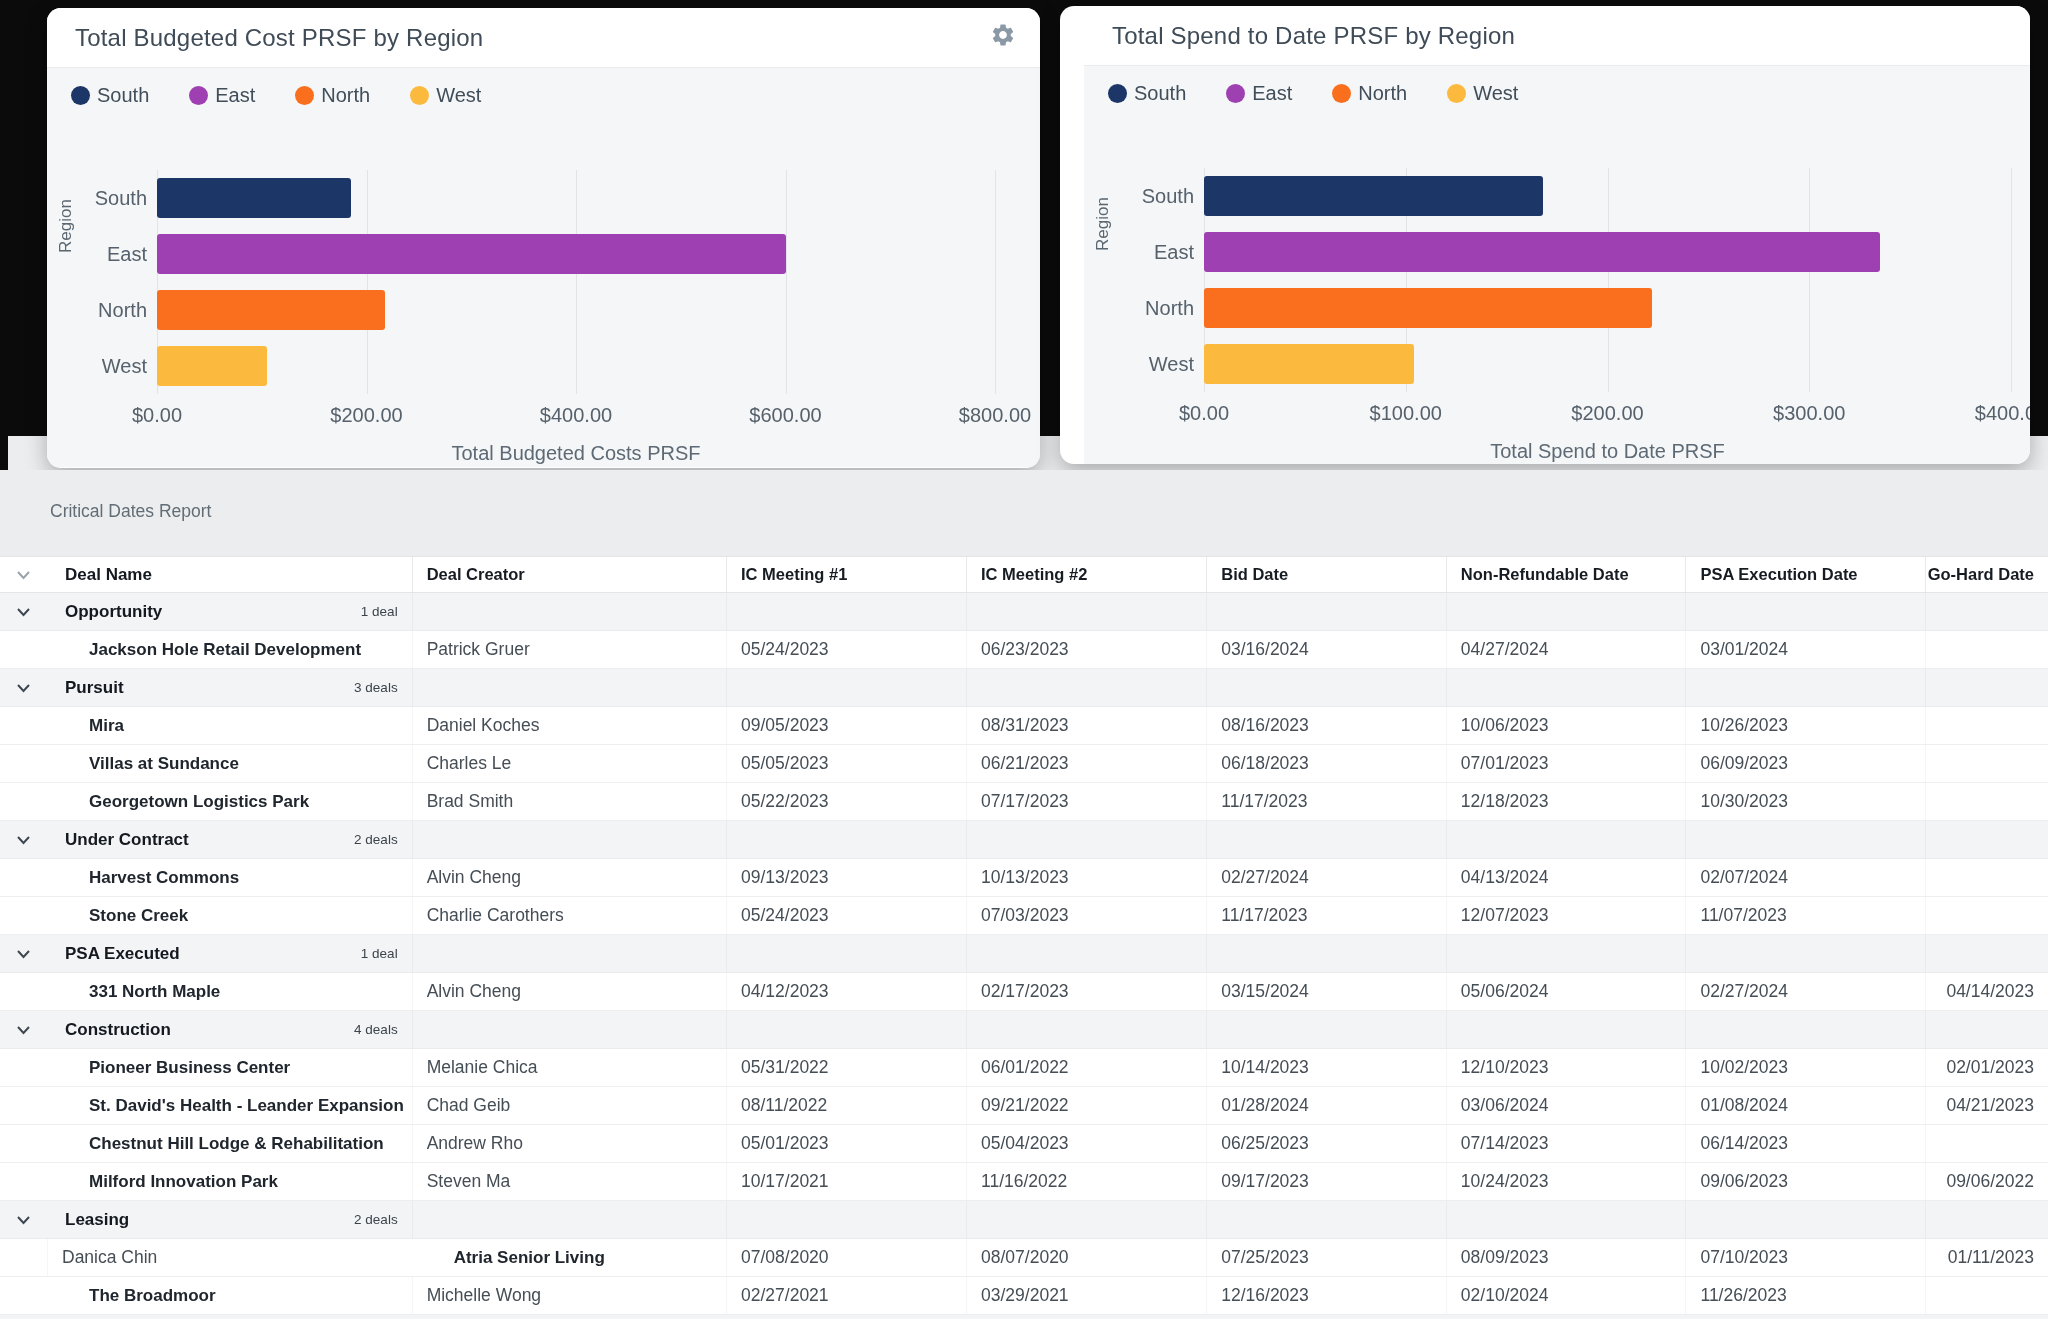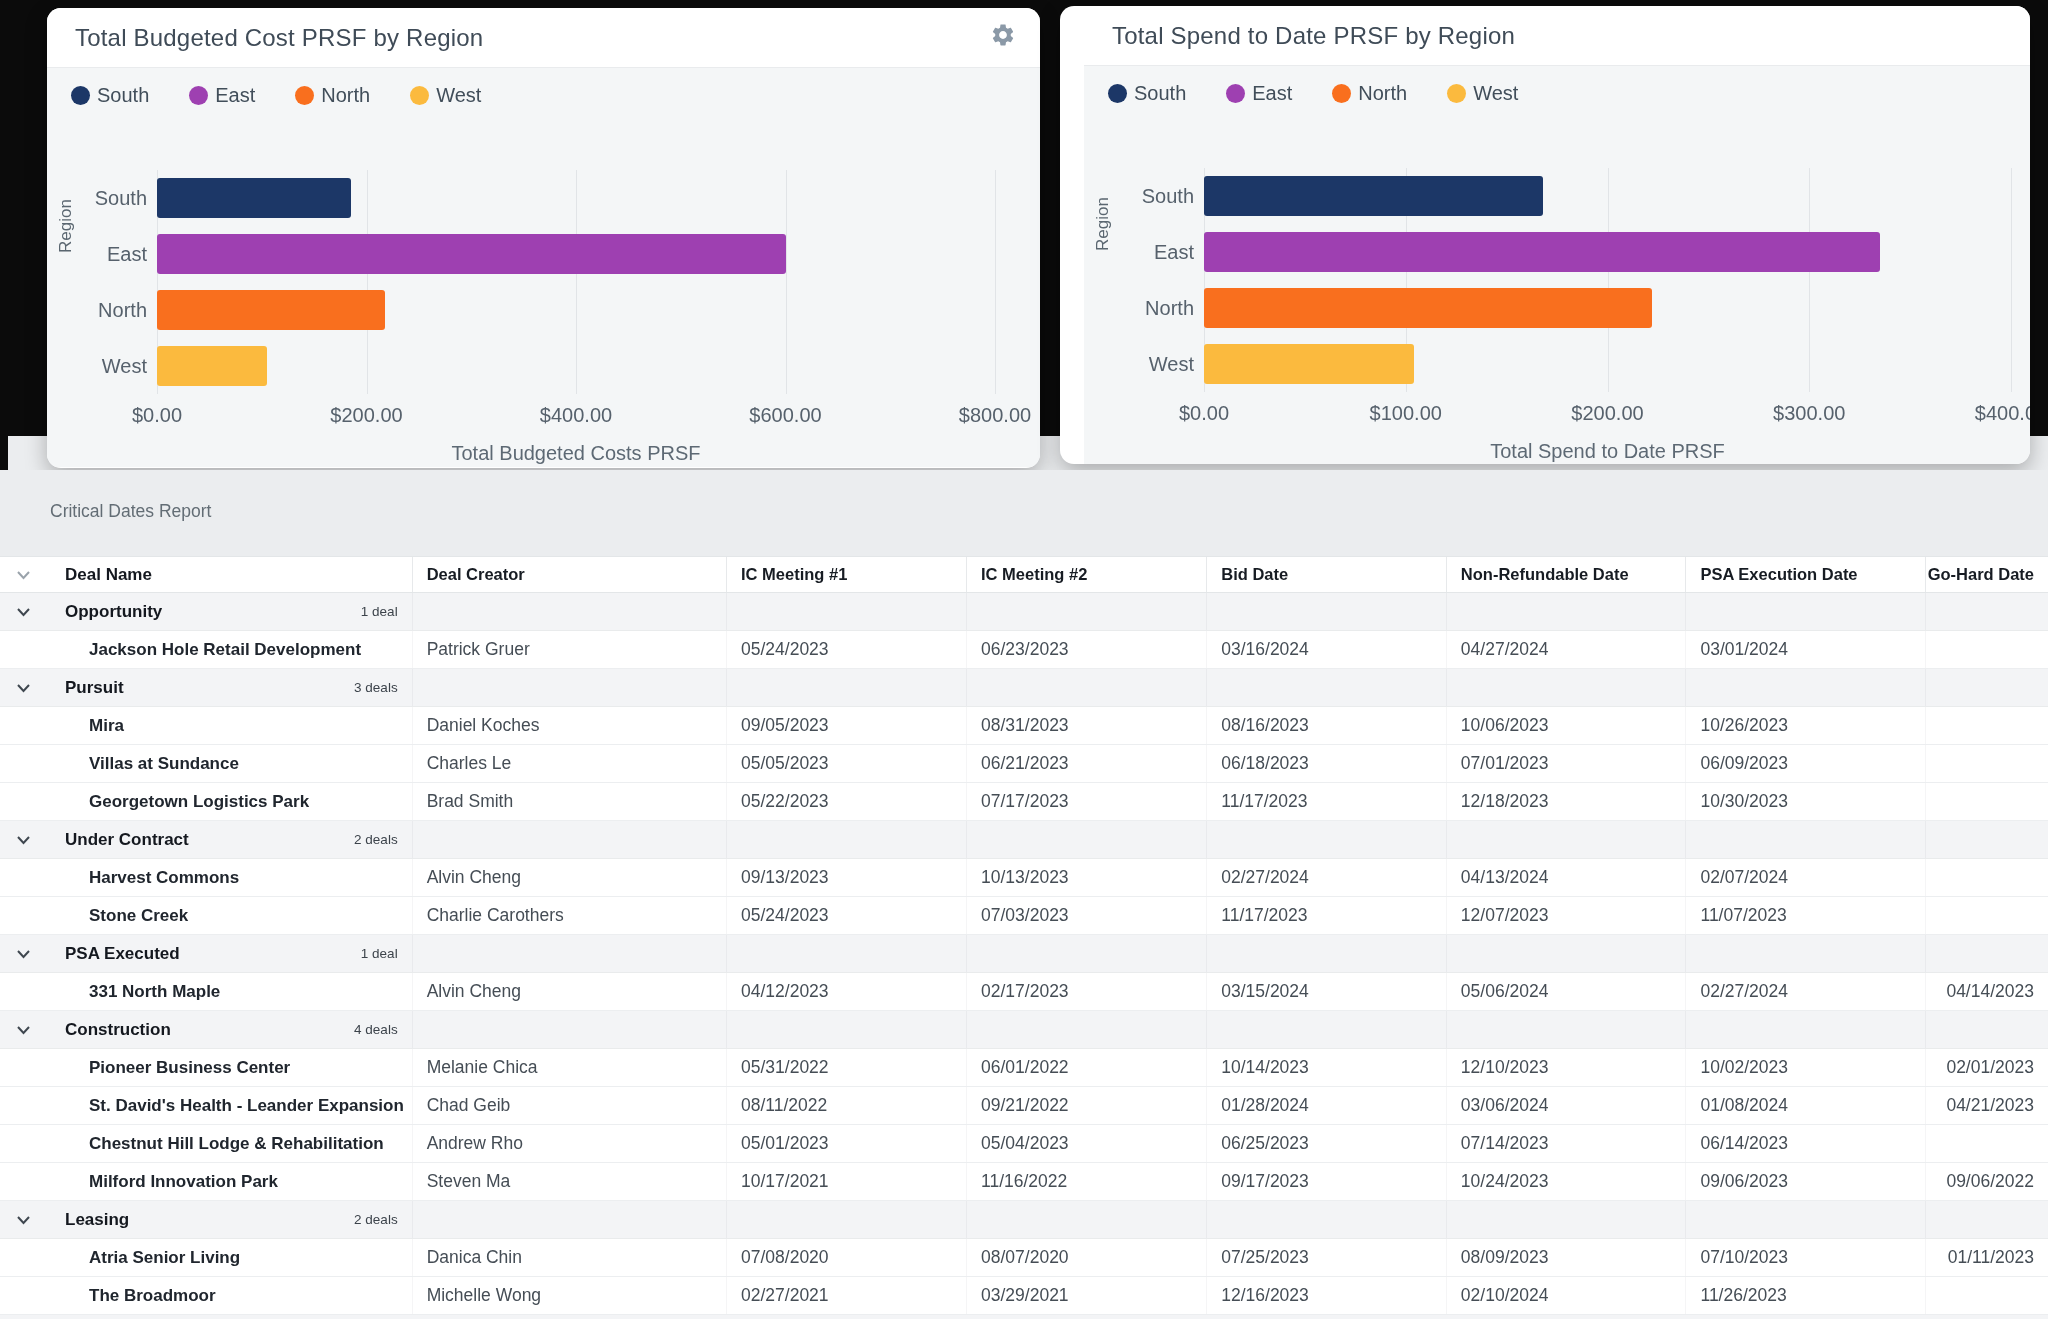--- a/index.html
+++ b/index.html
@@ -429,22 +429,22 @@
             <div class="cell cell-bordered"></div>
             <div class="cell cell-bordered"></div>
             <div class="cell cell-bordered"></div>
             <div class="cell cell-bordered"></div>
             <div class="cell cell-bordered"></div>
             <div class="cell cell-bordered"></div>
             <div class="cell cell-bordered"></div>
           </div>
           <div class="trow drow">
             <div class="cell cell-chevron"></div>
+            <div class="cell cell-bordered cell-val">Danica Chin</div>
             <div class="cell cell-name deal-name">Atria Senior Living</div>
-            <div class="cell cell-bordered cell-val">Danica Chin</div>
             <div class="cell cell-bordered cell-val">07/08/2020</div>
             <div class="cell cell-bordered cell-val">08/07/2020</div>
             <div class="cell cell-bordered cell-val">07/25/2023</div>
             <div class="cell cell-bordered cell-val">08/09/2023</div>
             <div class="cell cell-bordered cell-val">07/10/2023</div>
             <div class="cell cell-bordered cell-val cell-gohard">01/11/2023</div>
           </div>
           <div class="trow drow">
             <div class="cell cell-chevron"></div>
             <div class="cell cell-name deal-name">The Broadmoor</div>

